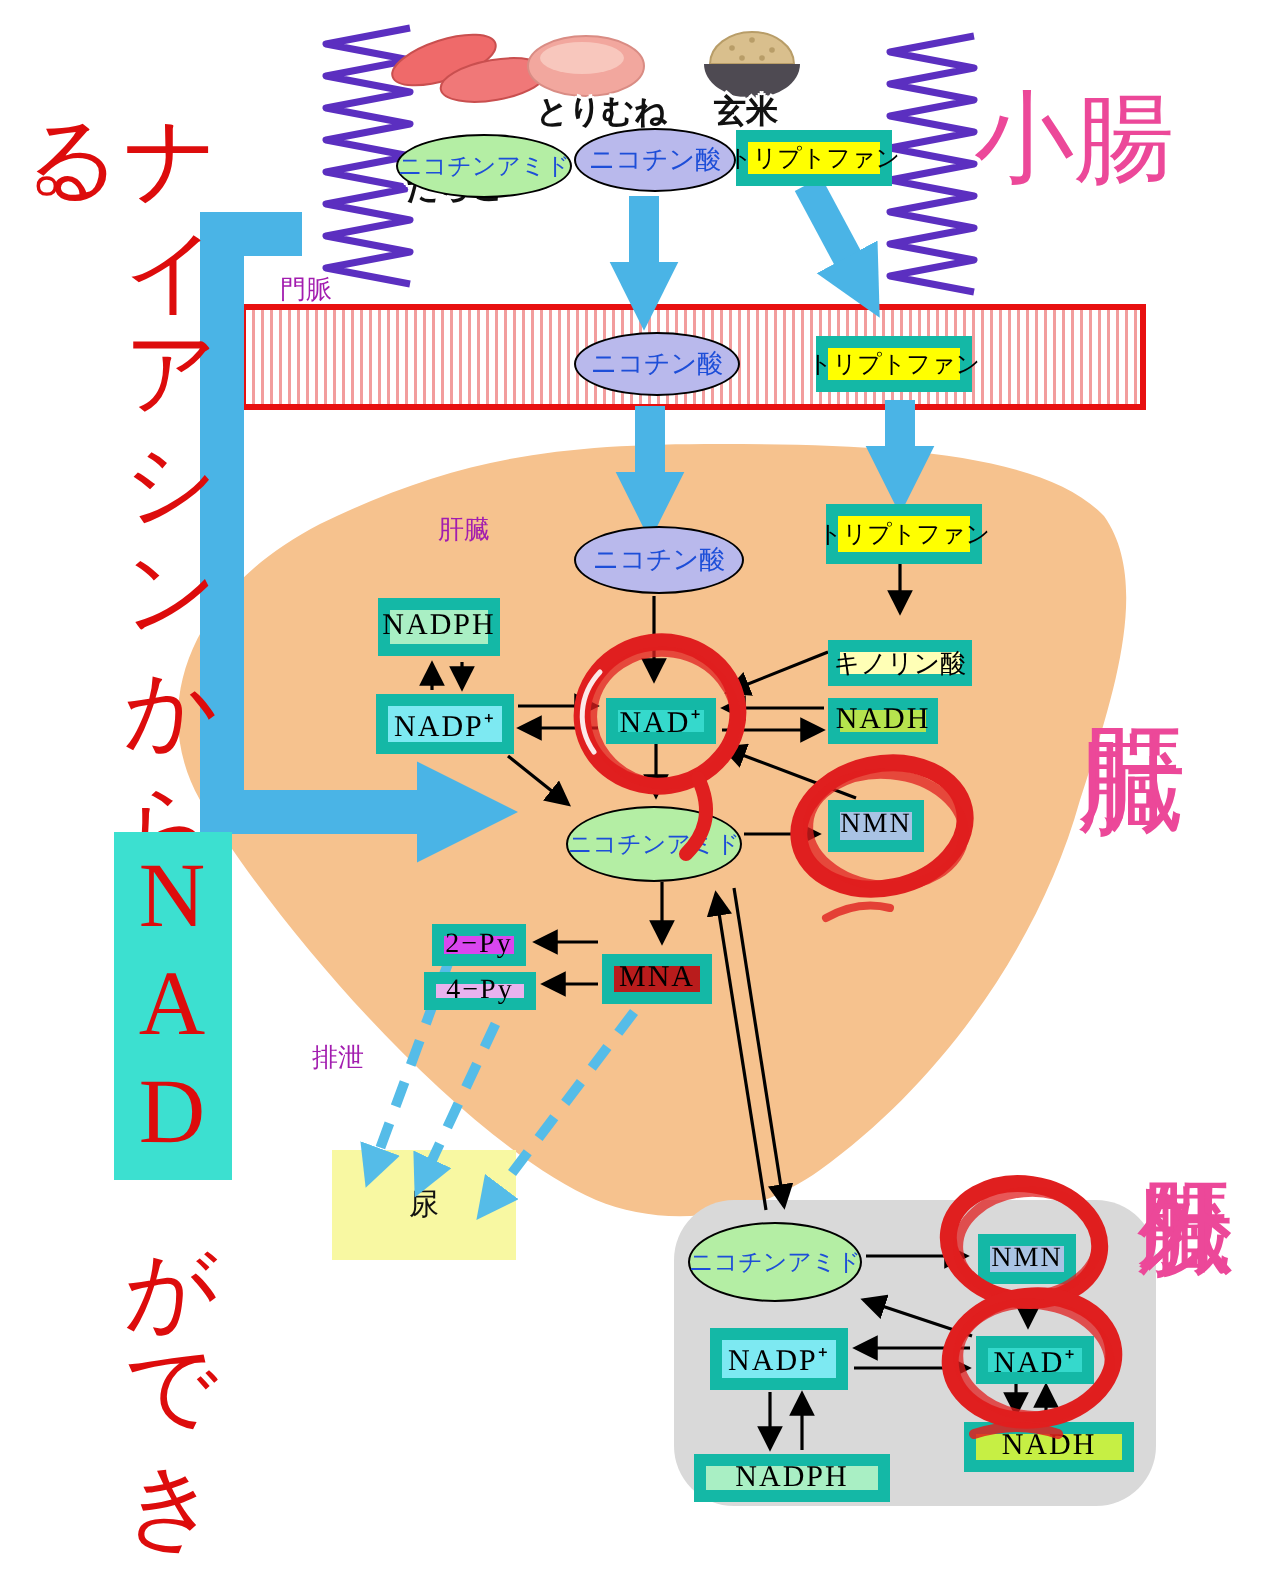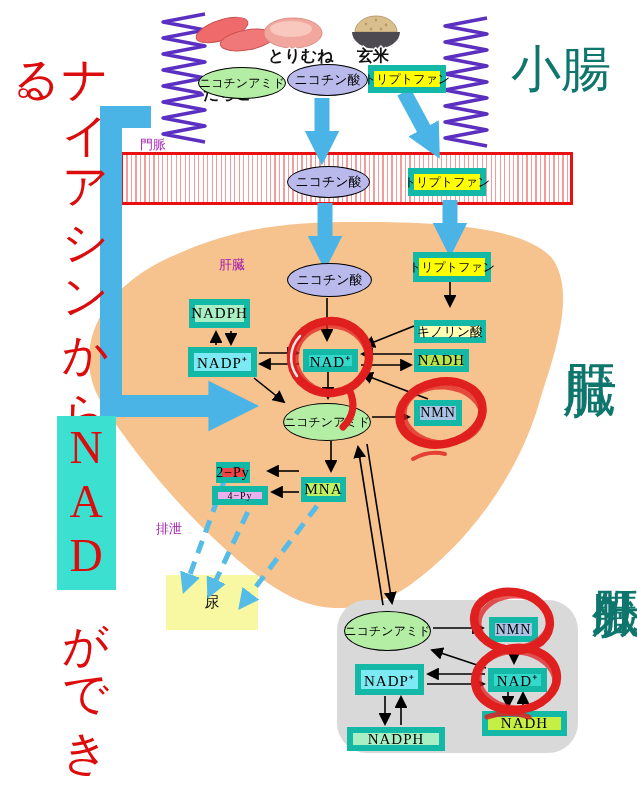--- a/index.html
+++ b/index.html
@@ -3,24 +3,24 @@
 <meta charset="utf-8">
 <style>
   html,body{margin:0;padding:0;background:#888;}
   #stage{position:relative;width:637px;height:787px;background:#ffffff;overflow:hidden;
          font-family:"Liberation Sans",sans-serif;margin:0 auto;}
   svg.layer{position:absolute;left:0;top:0;pointer-events:none;}
   
   .nbox{position:absolute;border:6px solid #14b8a6;display:flex;align-items:center;justify-content:center;
         font-size:13px;color:#000;box-sizing:border-box;white-space:nowrap;font-family:Liberation Serif, serif;}
   .nellipse{position:absolute;border:1px solid #000;border-radius:50%;display:flex;align-items:center;
-        justify-content:center;font-size:13px;color:#000000;box-sizing:border-box;white-space:nowrap;}
+        justify-content:center;font-size:13px;color:#1d4ed8;box-sizing:border-box;white-space:nowrap;}
   .latin{font-size:15px;letter-spacing:1px;}
   
-  .big-gray{position:absolute;color:#0f766e;font-family:Liberation Serif, serif;margin-left:24px;}
+  .big-gray{position:absolute;color:#ec4899;font-family:Liberation Serif, serif;}
   .small-black{position:absolute;color:#a21caf;font-size:13px;}
   .vert{writing-mode:vertical-rl;text-orientation:upright;line-height:1.05;}
   
   #portal-band{position:absolute;left:120px;top:152px;width:453px;height:53px;box-sizing:border-box;
      border:3px solid #e81010;
      background:repeating-linear-gradient(90deg,#ffffff 0px,#ffffff 3px,#f29d9d 3px,#f29d9d 4.5px);}
   
   #nonliver-box{position:absolute;left:337px;top:600px;width:241px;height:153px;background:#d9d9d9;
      border-radius:30px;}
   
@@ -167,23 +167,23 @@
 
   <div class="nellipse" style="left:287px;top:263px;width:85px;height:34px;background:#b9b9ec;">ニコチン酸</div>
   <div class="nbox" style="left:413px;top:252px;width:78px;height:30px;background:#ffff00;font-size:12px;">トリプトファン</div>
   <div class="nbox" style="left:414px;top:320px;width:72px;height:23px;background:#ffffb6;">キノリン酸</div>
   <div class="nbox latin" style="left:189px;top:299px;width:61px;height:29px;background:#a9efc4;">NADPH</div>
   <div class="nbox latin" style="left:188px;top:347px;width:69px;height:30px;background:#7de9f2;">NADP⁺</div>
   <div class="nbox latin" style="left:303px;top:349px;width:55px;height:23px;background:#35d9cc;">NAD⁺</div>
   <div class="nbox latin" style="left:414px;top:349px;width:55px;height:23px;background:#b6e44e;">NADH</div>
   <div class="nellipse" style="left:283px;top:403px;width:88px;height:38px;background:#b4eea4;font-size:12px;">ニコチンアミド</div>
   <div class="nbox latin" style="left:414px;top:400px;width:48px;height:26px;background:#a9c3e4;font-size:14px;">NMN</div>
-  <div class="nbox latin" style="left:301px;top:477px;width:45px;height:25px;background:#bef264;">MNA</div>
-  <div class="nbox latin" style="left:216px;top:462px;width:34px;height:21px;background:#ef4444;font-size:14px;">2−Py</div>
-  <div class="nbox latin" style="left:212px;top:486px;width:56px;height:19px;background:#e9b2ee;font-size:10px;">4−Py</div>
+  <div class="nbox latin" style="left:301px;top:477px;width:55px;height:25px;background:#b91c1c;">MNA</div>
+  <div class="nbox latin" style="left:216px;top:462px;width:47px;height:21px;background:#d946ef;font-size:14px;">2−Py</div>
+  <div class="nbox latin" style="left:212px;top:486px;width:56px;height:19px;background:#e9b2ee;font-size:14px;">4−Py</div>
 
   <div class="nellipse" style="left:344px;top:611px;width:87px;height:40px;background:#b4eea4;font-size:12px;">ニコチンアミド</div>
   <div class="nbox latin" style="left:489px;top:617px;width:49px;height:25px;background:#a9c3e4;font-size:14px;">NMN</div>
   <div class="nbox latin" style="left:355px;top:664px;width:69px;height:31px;background:#7de9f2;">NADP⁺</div>
   <div class="nbox latin" style="left:488px;top:668px;width:59px;height:24px;background:#35d9cc;">NAD⁺</div>
   <div class="nbox latin" style="left:482px;top:711px;width:85px;height:25px;background:#c6ef44;">NADH</div>
   <div class="nbox latin" style="left:347px;top:727px;width:98px;height:24px;background:#a9efc4;">NADPH</div>
 
   <svg class="layer" width="637" height="787">
     <g stroke="#e01f1f" fill="none" stroke-linecap="round">

